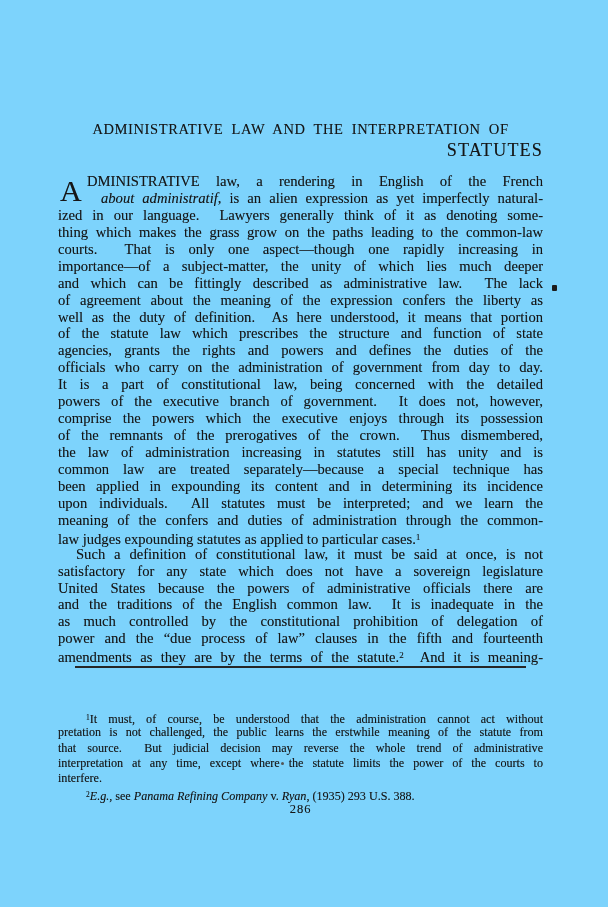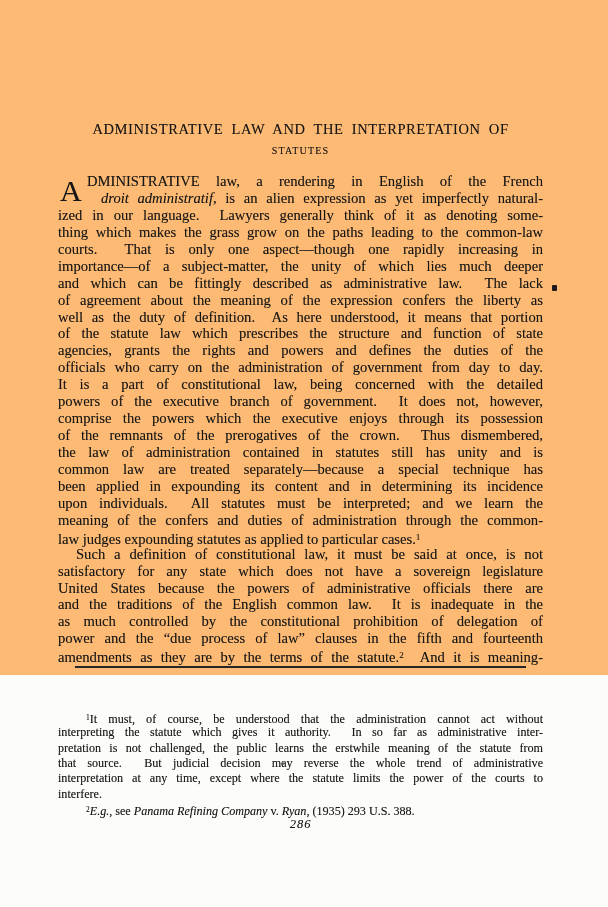--- a/index.html
+++ b/index.html
@@ -6,46 +6,46 @@
     margin: 0;
     padding: 0;
     width: 608px;
     height: 907px;
     background: #fcfcfa;
     overflow: hidden;
   }
   .page {
     position: relative;
     width: 608px;
-    height: 675px;
-    background: #fdba74;
+    height: 907px;
+    background: #7dd3fc;
     color: #161616;
     font-family: "Liberation Serif", "DejaVu Serif", serif;
     text-shadow: 0.1px 0.1px 0 rgba(0,0,0,0.35);
   }
   .col {
     position: absolute;
     left: 58px;
     top: 0;
     width: 485px;
   }
   .title-block { margin-top: 120px; }
   .t1 {
     font-size: 14.5px;
     line-height: 19px;
     text-align: center;
     letter-spacing: 0.6px;
     word-spacing: 4px;
     white-space: nowrap;
   }
   .t2 {
-    font-size: 10px;
+    font-size: 18px;
     line-height: 17px;
     margin-top: 3px;
-    text-align: center;
+    text-align: right;
     letter-spacing: 1.2px;
   }
   .para { font-size: 14.6px; }
   .p1 { position: relative; margin-top: 14px; }
   .para .ln { height: 16.95px; line-height: 16.95px; }
   .ln {
     text-align: justify;
     text-align-last: justify;
     white-space: nowrap;
     overflow: visible;
@@ -73,21 +73,20 @@
     height: 0;
   }
   .fn { font-size: 12.1px; }
   .fn .ln { height: 15.3px; line-height: 15.3px; }
   .pageno {
     font-size: 12.5px;
     line-height: 15px;
     text-align: center;
     letter-spacing: 1px;
     margin-top: 0;
-    font-style: italic;
   }
   .speck1 {
     position: absolute;
     left: 552px;
     top: 285px;
     width: 5px;
     height: 6px;
     background: #1c1c1c;
     border-radius: 1px;
   }
@@ -109,36 +108,36 @@
 
     <div class="title-block">
       <div class="t1">ADMINISTRATIVE LAW AND THE INTERPRETATION OF</div>
       <div class="t2">STATUTES</div>
     </div>
 
     <div class="para p1">
       <span class="dropcap">A</span>
       <div>
           <div class="ln" style="padding-left: 29px;">DMINISTRATIVE law, a rendering in English of the French</div>
-          <div class="ln" style="padding-left: 43px;"><span class="it">droit administratif</span>, is an alien expression as yet imperfectly natural-</div>
+          <div class="ln" style="padding-left: 43px;"><span class="it">about administratif</span>, is an alien expression as yet imperfectly natural-</div>
           <div class="ln">ized in our language.&nbsp; Lawyers generally think of it as denoting some-</div>
           <div class="ln">thing which makes the grass grow on the paths leading to the common-law</div>
           <div class="ln">courts.&nbsp; That is only one aspect—though one rapidly increasing in</div>
           <div class="ln">importance—of a subject-matter, the unity of which lies much deeper</div>
           <div class="ln">and which can be fittingly described as administrative law.&nbsp; The lack</div>
           <div class="ln">of agreement about the meaning of the expression confers the liberty as</div>
           <div class="ln">well as the duty of definition.&nbsp; As here understood, it means that portion</div>
           <div class="ln">of the statute law which prescribes the structure and function of state</div>
           <div class="ln">agencies, grants the rights and powers and defines the duties of the</div>
           <div class="ln">officials who carry on the administration of government from day to day.</div>
           <div class="ln">It is a part of constitutional law, being concerned with the detailed</div>
           <div class="ln">powers of the executive branch of government.&nbsp; It does not, however,</div>
           <div class="ln">comprise the powers which the executive enjoys through its possession</div>
           <div class="ln">of the remnants of the prerogatives of the crown.&nbsp; Thus dismembered,</div>
-          <div class="ln">the law of administration contained in statutes still has unity and is</div>
+          <div class="ln">the law of administration increasing in statutes still has unity and is</div>
           <div class="ln">common law are treated separately—because a special technique has</div>
           <div class="ln">been applied in expounding its content and in determining its incidence</div>
           <div class="ln">upon individuals.&nbsp; All statutes must be interpreted; and we learn the</div>
           <div class="ln">meaning of the confers and duties of administration through the common-</div>
           <div class="ln noj">law judges expounding statutes as applied to particular cases.<span class="sup">1</span></div>
         </div>
     </div>
 
     <div class="para p2">
         <div class="ln" style="padding-left: 18px;">Such a definition of constitutional law, it must be said at once, is not</div>
@@ -147,21 +146,20 @@
         <div class="ln">and the traditions of the English common law.&nbsp; It is inadequate in the</div>
         <div class="ln">as much controlled by the constitutional prohibition of delegation of</div>
         <div class="ln">power and the “due process of law” clauses in the fifth and fourteenth</div>
         <div class="ln">amendments as they are by the terms of the statute.<span class="sup">2</span>&nbsp; And it is meaning-</div>
       </div>
 
     <hr class="fnrule">
 
     <div class="fn">
         <div class="ln" style="padding-left: 28px; margin-top: 42px;"><span class="sup">1</span>It must, of course, be understood that the administration cannot act without</div>
-        <div class="ln">interpreting the statute which gives it authority.&nbsp; In so far as administrative inter-</div>
         <div class="ln">pretation is not challenged, the public learns the erstwhile meaning of the statute from</div>
         <div class="ln">that source.&nbsp; But judicial decision may reverse the whole trend of administrative</div>
         <div class="ln">interpretation at any time, except where the statute limits the power of the courts to</div>
         <div class="ln noj">interfere.</div>
       </div>
     <div class="fn">
         <div class="ln noj" style="padding-left: 28px;"><span class="sup">2</span><span class="it">E.g.</span>, see <span class="it">Panama Refining Company</span> v. <span class="it">Ryan</span>, (1935) 293 U.S. 388.</div>
       </div>
 
     <div class="pageno">286</div>

